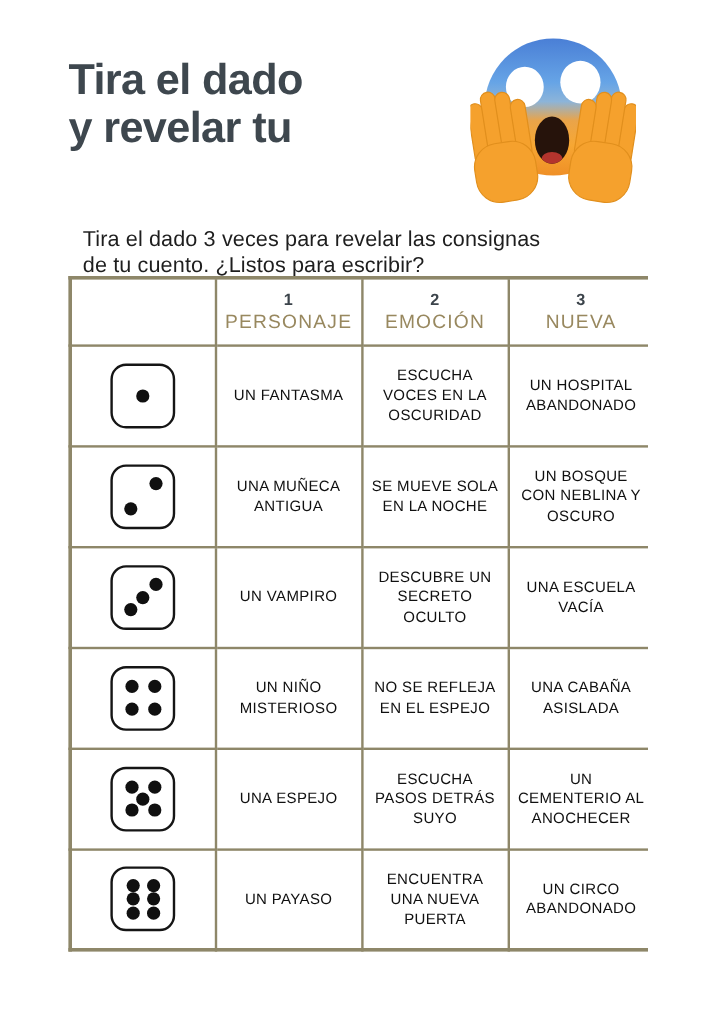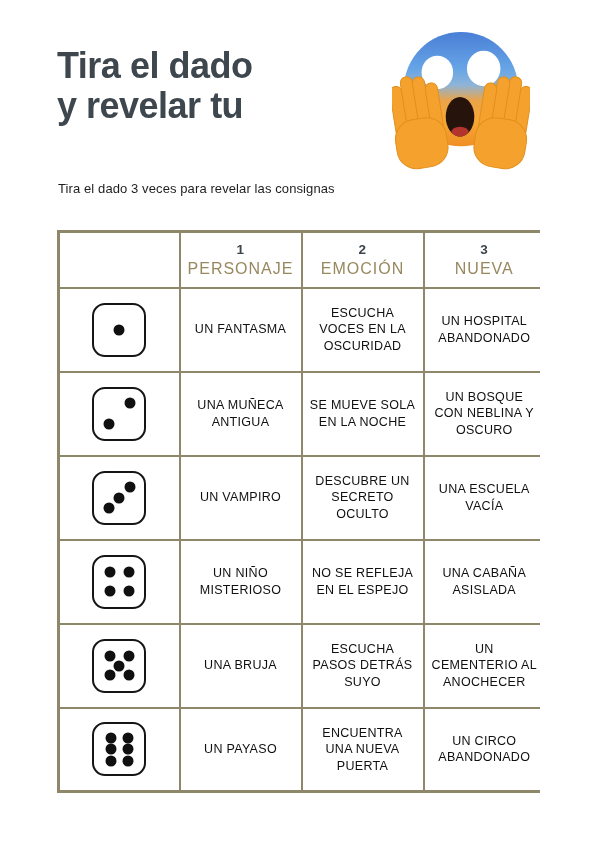--- a/index.html
+++ b/index.html
@@ -8,22 +8,22 @@
     background:#ffffff; overflow:hidden;
     font-family:"Liberation Sans", sans-serif;
   }
   .title {
     position:absolute; left:57px; top:46px; margin:0;
     font-size:36px; line-height:40px; font-weight:800;
     letter-spacing:-0.5px; color:#3e474e;
   }
   .emoji-wrap { position:absolute; left:392px; top:26px; width:138px; height:150px; }
   .subtitle {
-    position:absolute; left:57px; top:177px; margin:1px;
-    font-size:13px; line-height:21.5px; color:#1e1e1e; letter-spacing:0.1px;
+    position:absolute; left:57px; top:177px; margin:12px;
+    font-size:18px; line-height:21.5px; color:#1e1e1e; letter-spacing:0.1px;
   }
   .subtitle span { display:block; }
 
   table.prompts {
     position:absolute; left:57px; top:230px;
     width:486px; border-collapse:collapse; table-layout:fixed;
     border:3px solid #8e8769;
   }
   table.prompts th, table.prompts td {
     border:2px solid #8e8769; background:#ffffff;
@@ -98,20 +98,21 @@
             <rect x="40" y="60" width="12.5" height="50" rx="6.2"></rect>
             <rect x="2" y="94" width="52" height="50" rx="20"></rect>
           </g>
         </g>
       </g>
     </svg>
   </div>
 
   <p class="subtitle">
     <span>Tira el dado 3 veces para revelar las consignas</span>
+    <span>de tu cuento. ¿Listos para escribir?</span>
   </p>
 
   <table class="prompts">
     <colgroup>
       <col class="c-die">
         <col class="c-col">
         <col class="c-col">
         <col class="c-col">
     </colgroup>
     <tbody>
@@ -209,21 +210,21 @@
       <td>
             <div class="die">
               <span class="pip" style="left: 31%; top: 31%;"></span>
               <span class="pip" style="left: 69%; top: 31%;"></span>
               <span class="pip" style="left: 50%; top: 50%;"></span>
               <span class="pip" style="left: 31%; top: 69%;"></span>
               <span class="pip" style="left: 69%; top: 69%;"></span>
             </div>
           </td>
       <td>
-            <div class="cell-text">UNA BRUJA</div>
+            <div class="cell-text">UNA ESPEJO</div>
           </td>
       <td>
             <div class="cell-text">ESCUCHA PASOS DETRÁS SUYO</div>
           </td>
       <td>
             <div class="cell-text">UN CEMENTERIO AL ANOCHECER</div>
           </td>
     </tr>
 
     <tr class="body-row">

